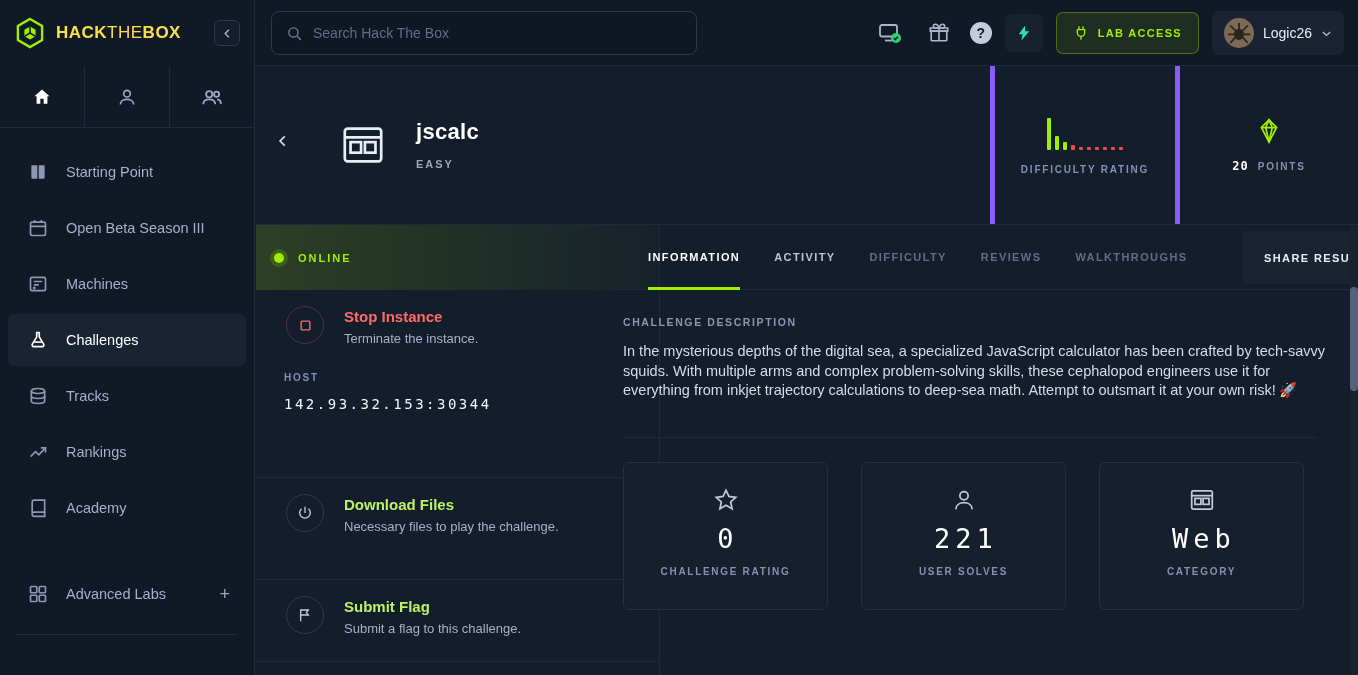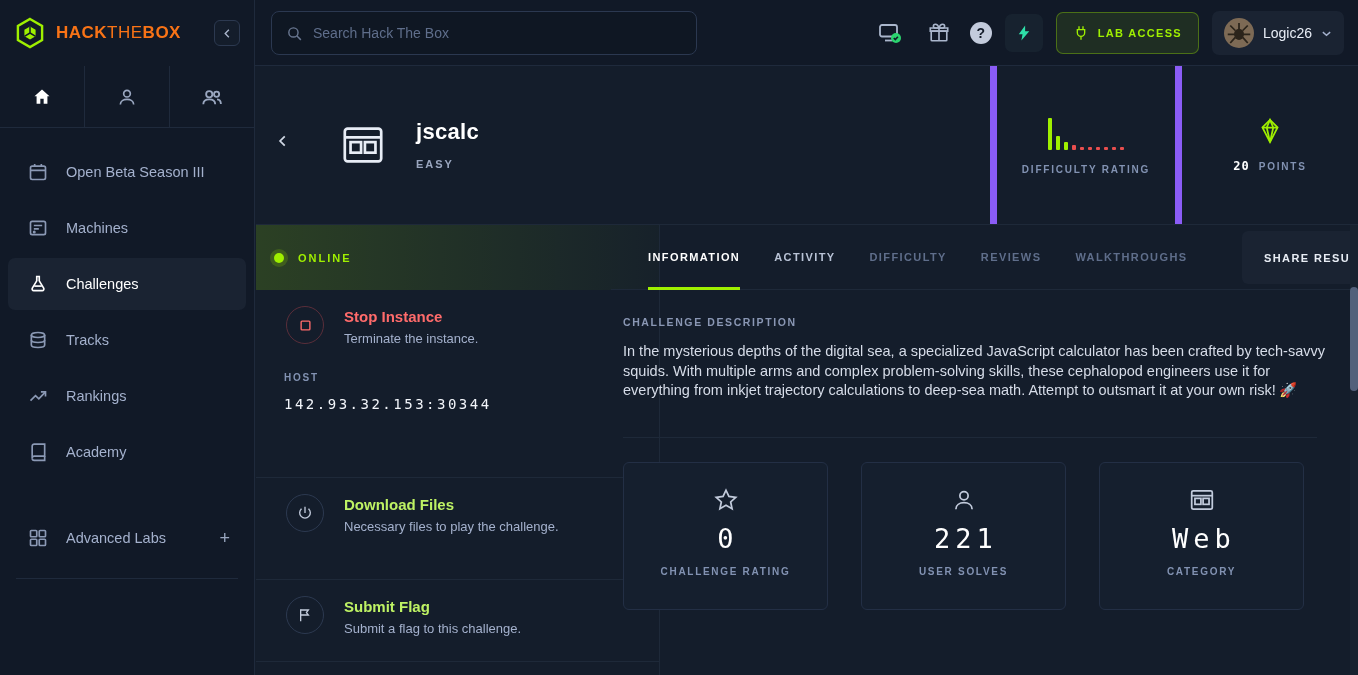--- a/index.html
+++ b/index.html
@@ -8,21 +8,21 @@
     position:relative; overflow:hidden;
     background:#141d2b; color:#a4b1cd;
     font-family:"Liberation Sans", sans-serif;
   }
   [data-interactable="true"]{ cursor:pointer; }
   svg{ display:block; }
 
   
   .topbar{ position:absolute; left:0; top:0; right:0; height:66px; background:#111927; border-bottom:1px solid #1f2a3c; z-index:5;}
   .logo-area{ position:absolute; left:0; top:0; width:255px; height:66px; display:flex; align-items:center; padding-left:14px; border-right:1px solid #1f2a3c; background:#111927;}
-  .brand{ display:flex; align-items:center; gap:0; margin-left:10px; font-size:17px; letter-spacing:.5px; color:#f97316;}
+  .brand{ display:flex; align-items:center; gap:0; margin-left:10px; font-size:17px; letter-spacing:.5px; color:#fde047;}
   .brand .b800{ font-weight:800;} .brand .b300{ font-weight:400;}
   .collapse-btn{ margin-left:auto; margin-right:14px; width:26px; height:26px; border:1px solid #2c3950; border-radius:6px; display:flex; align-items:center; justify-content:center; color:#aab6cc; background:#141d2b;}
   .search-wrap{ position:absolute; left:271px; top:11px; width:426px; height:44px; border:1px solid #2b3850; border-radius:8px; background:#0f1723; display:flex; align-items:center; padding:0 14px; gap:10px;}
   .search-wrap input{ flex:1; background:transparent; border:none; outline:none; color:#cfd7e6; font-size:14px; font-family:"Liberation Sans",sans-serif;}
   .search-wrap input::placeholder{ color:#5f6e8b; }
   .tb-right{ position:absolute; right:14px; top:0; height:66px; display:flex; align-items:center; gap:13px;}
   .tb-icon{ width:36px; height:36px; display:flex; align-items:center; justify-content:center; color:#aab6cc;}
   .help-circle{ width:22px; height:22px; border-radius:50%; background:#c3cbdc; color:#111927; font-weight:800; font-size:14px; display:flex; align-items:center; justify-content:center;}
   .bolt-btn{ width:38px; height:38px; border-radius:7px; background:#17222f; display:flex; align-items:center; justify-content:center;}
   .lab-btn{ height:42px; border-radius:7px; padding:0 16px; display:flex; align-items:center; gap:9px; background:rgba(159,239,0,.10); border:1px solid rgba(159,239,0,.35); color:#9fef00; font-size:11px; font-weight:800; letter-spacing:1.3px;}
@@ -45,21 +45,21 @@
   .side-divider{ margin:14px 16px 0 16px; border-top:1px solid #1f2a3c;}
 
   
   .main{ position:absolute; left:256px; top:66px; right:0; bottom:0; background:#141d2b;}
   .chal-header{ position:absolute; left:0; right:0; top:0; height:159px; border-bottom:1px solid #1e2939;}
   .back-chevron{ position:absolute; left:20px; top:68px; color:#d0d7e4;}
   .chal-icon{ position:absolute; left:84px; top:56px; color:#e8edf6;}
   .chal-titleblock{ position:absolute; left:160px; top:53px;}
   .chal-title{ color:#ffffff; font-size:22px; font-weight:700; letter-spacing:.3px;}
   .chal-diff{ margin-top:13px; font-size:11px; font-weight:700; letter-spacing:2px; color:#9aa6bf;}
-  .hdr-cell{ position:absolute; top:0; bottom:0; border-left:7px solid #8b5cf6; display:flex; flex-direction:column; align-items:center; justify-content:center;}
+  .hdr-cell{ position:absolute; top:0; bottom:0; border-left:5px solid #8b5cf6; display:flex; flex-direction:column; align-items:center; justify-content:center;}
   .cell-diff{ right:183px; width:185px;}
   .cell-points{ right:0; width:183px;}
   .diffchart{ display:flex; align-items:flex-end; gap:4px; height:34px;}
   .dbar{ width:4px; border-radius:1px; background:#9fef00;}
   .dbar.red{ background:#e84e4e;}
   .hdr-label{ margin-top:14px; font-size:10px; font-weight:700; letter-spacing:1.8px; color:#8292b2;}
   .points-row{ margin-top:14px; display:flex; align-items:baseline; gap:9px;}
   .points-val{ font-family:"DejaVu Sans Mono",monospace; font-size:12px; font-weight:700; color:#ffffff; letter-spacing:1px;}
   .points-lbl{ font-size:10px; font-weight:700; letter-spacing:1.8px; color:#8292b2;}
 
@@ -198,20 +198,28 @@
       <svg width="22" height="22" viewBox="0 0 24 24" fill="none" stroke="currentColor" stroke-width="2">
           <circle cx="9" cy="9" r="3.4"></circle>
           <path d="M2.5 20c0-3.6 3-5.4 6.5-5.4s6.5 1.8 6.5 5.4"></path>
           <circle cx="17" cy="9" r="2.8"></circle>
           <path d="M17.5 14.6c2.6.3 4.2 2 4.2 4.9"></path>
         </svg>
     </span>
   </div>
 
   <nav class="nav" data-interactable="false">
+    <div class="nav-item" data-interactable="true">
+      <span class="nicon" data-interactable="false">
+          <svg width="20" height="20" viewBox="0 0 24 24" fill="currentColor">
+            <path d="M4 4h7.2v16H5a1 1 0 01-1-1V4zm16 0h-7.2v16H19a1 1 0 001-1V4z"></path>
+          </svg>
+        </span>
+      <span data-interactable="false">Starting Point</span>
+    </div>
     <div class="nav-item" data-interactable="true">
       <span class="nicon" data-interactable="false">
           <svg width="20" height="20" viewBox="0 0 24 24" fill="none" stroke="currentColor" stroke-width="2">
             <rect x="3" y="5" width="18" height="16" rx="2"></rect>
             <path d="M3 10h18M8 2.5V6M16 2.5V6"></path>
           </svg>
         </span>
       <span data-interactable="false">Open Beta Season III</span>
     </div>
     <div class="nav-item" data-interactable="true">

